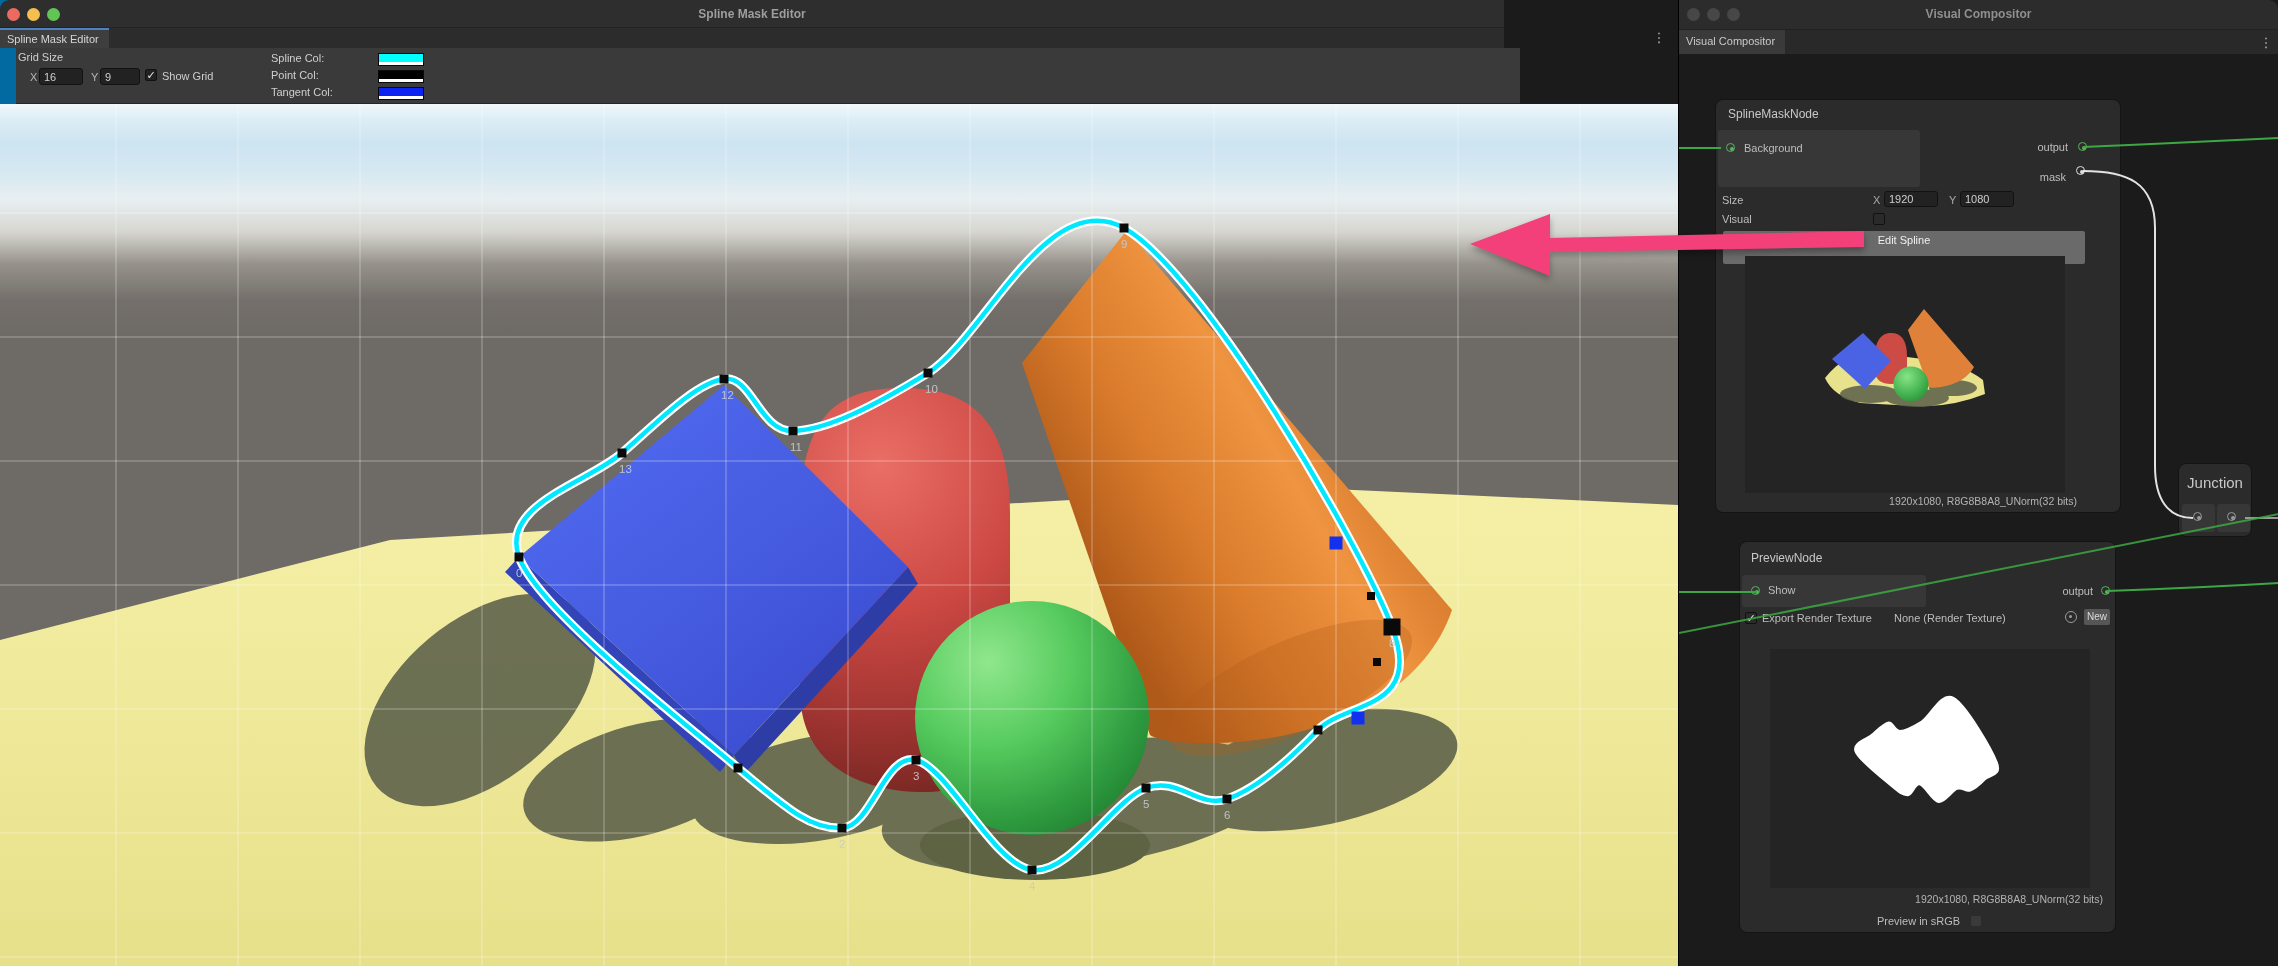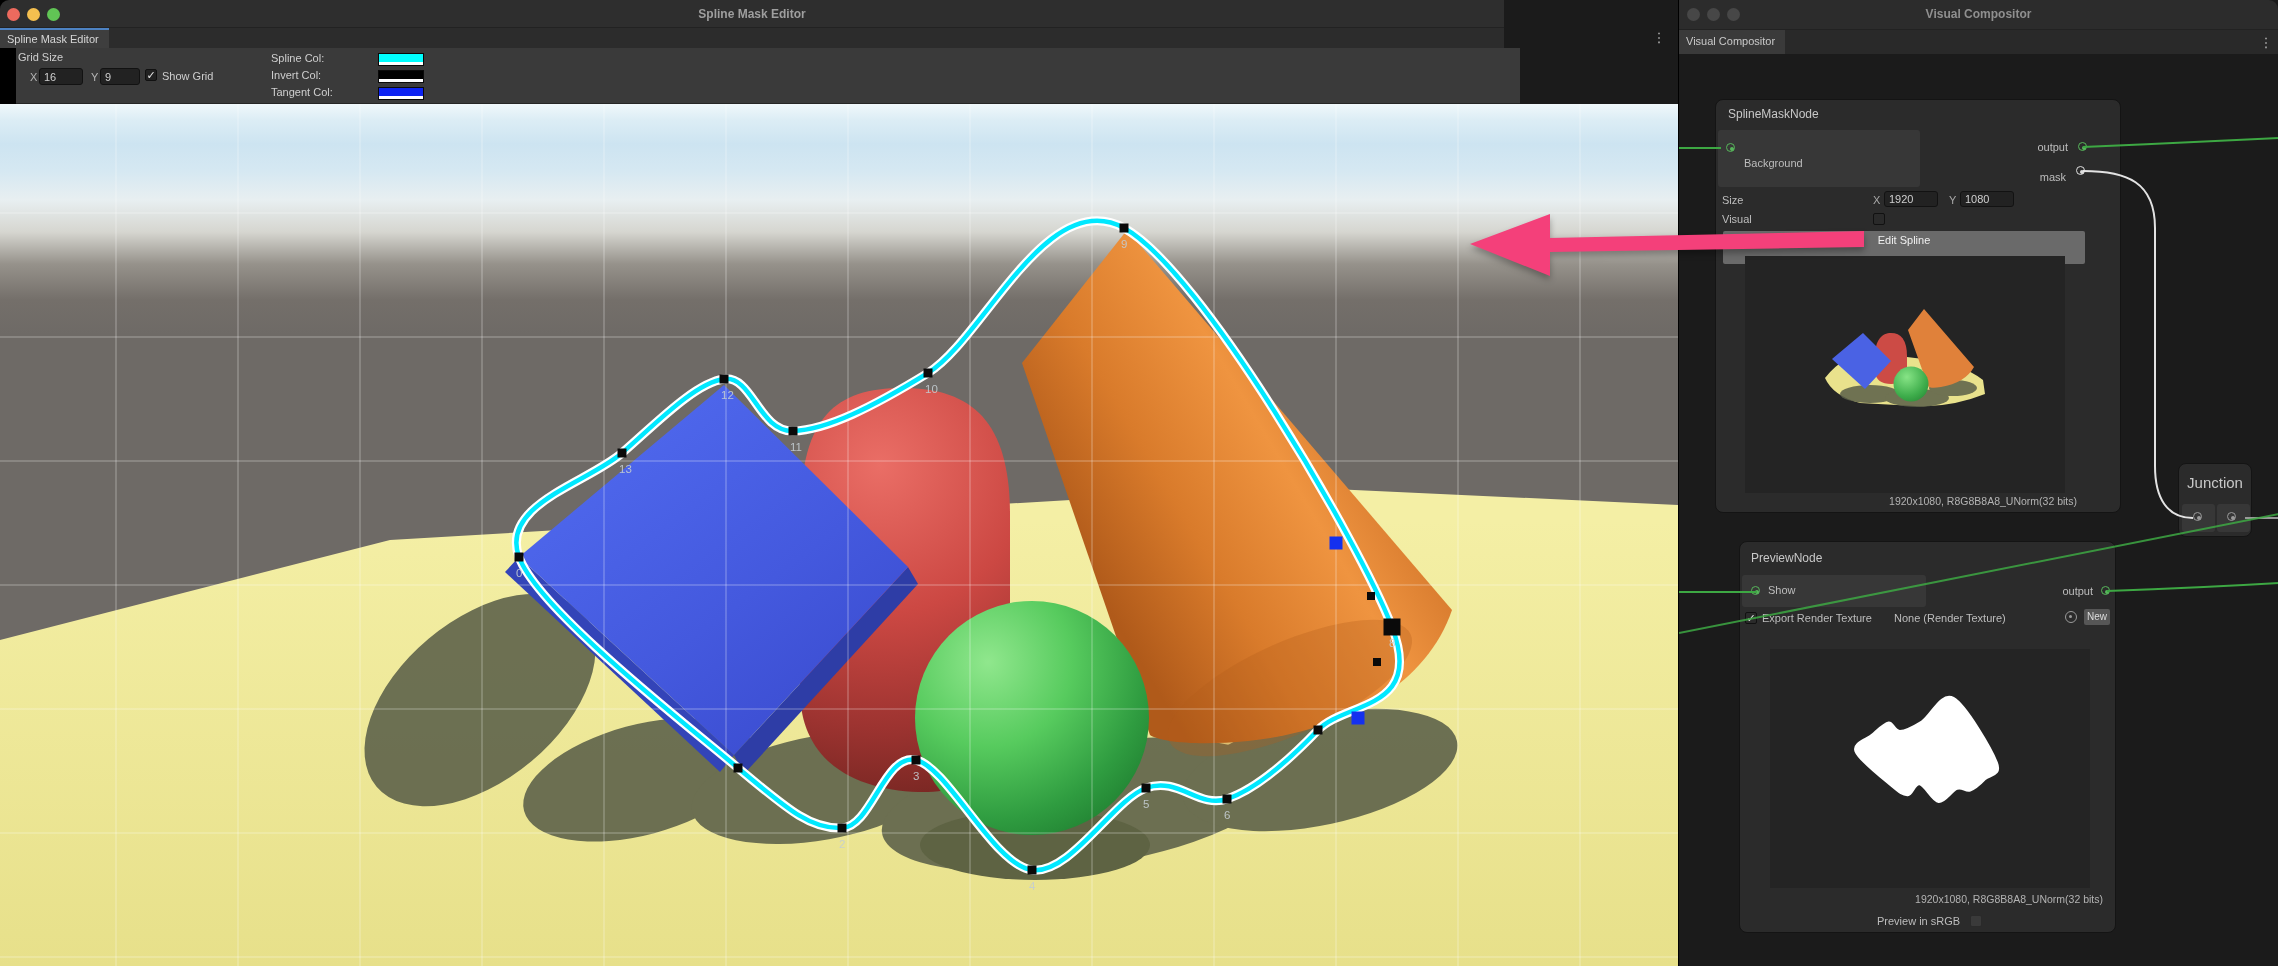--- a/index.html
+++ b/index.html
@@ -1,21 +1,21 @@
 <!DOCTYPE html>
 <html><head>
 <meta charset="utf-8">
 <style>
   * { margin:0; padding:0; box-sizing:border-box; }
   html,body { width:2278px; height:966px; overflow:hidden; background:#1b1b1b;
               font-family:"Liberation Sans", sans-serif; color:#c8c8c8; }
   .abs { position:absolute; }
 
   
-  #left-window { position:absolute; left:0; top:0; width:1504px; height:966px; background:#000000; }
+  #left-window { position:absolute; left:0; top:0; width:1504px; height:966px; background:#0369a1; }
   .lw-titlebar { position:absolute; left:0; top:0; width:100%; height:28px; background:#2e2e2e;
                  border-radius:9px 0 0 0; border-bottom:1px solid #222; }
   .traffic { position:absolute; top:8px; width:13px; height:13px; border-radius:50%; }
   .t-red{ left:7px;  background:#ed6a5e; }
   .t-yel{ left:27px; background:#f4bf4f; }
   .t-grn{ left:47px; background:#61c555; }
   .t-dim{ background:#474747 !important; }
   .win-title { position:absolute; left:0; right:0; top:7px; text-align:center;
                font-size:12px; font-weight:bold; color:#9e9e9e; }
   .tabbar { position:absolute; left:0; width:100%; height:20px; background:#2c2c2c; }
@@ -89,21 +89,21 @@
   </div>
   <div class="lw-toolbar">
     <span class="abs" style="left:2px; top:3px;">Grid Size</span>
     <span class="abs" style="left:14px; top:23px; color:#b5b5b5;">X</span>
     <input class="fld" style="left: 23px; top: 20px; width: 44px;" value="16">
     <span class="abs" style="left:75px; top:23px; color:#b5b5b5;">Y</span>
     <input class="fld" style="left: 84px; top: 20px; width: 40px;" value="9">
     <div class="chk" style="left:129px; top:21px;">✓</div>
     <span class="abs" style="left:146px; top:22px;">Show Grid</span>
     <span class="abs" style="left:255px; top:4px;">Spline Col:</span>
-    <span class="abs" style="left:255px; top:21px;">Invert Col:</span>
+    <span class="abs" style="left:255px; top:21px;">Point Col:</span>
     <span class="abs" style="left:255px; top:38px;">Tangent Col:</span>
     <div class="swatch" style="top: 5px; background: rgb(0, 255, 255);">
         <div class="bar"></div>
       </div>
     <div class="swatch" style="top: 22px; background: rgb(0, 0, 0);">
         <div class="bar"></div>
       </div>
     <div class="swatch" style="top: 39px; background: rgb(13, 35, 242);">
         <div class="bar"></div>
       </div>
@@ -241,21 +241,21 @@
     <div class="tab rw-tab">Visual Compositor</div>
     <div class="kebab" style="left:580px; top:5px;">⋮</div>
   </div>
 
   <div id="graph"></div>
 
   <div class="node" style="left:36px; top:99px; width:406px; height:414px;">
     <div class="node-title">SplineMaskNode</div>
     <div class="port-cell" style="left:2px; top:30px; width:202px; height:57px;">
       <div class="ring" style="left:8px; top:13px;"></div>
-      <div class="plabel" style="left:26px; top:27px;text-align:center;">Background</div>
+      <div class="plabel" style="left:26px; top:12px;text-align:center;">Background</div>
     </div>
     <div class="plabel" style="right:52px; top:41px;">output</div>
     <div class="ring" style="left:362px; top:42px;"></div>
     <div class="plabel" style="right:54px; top:71px;">mask</div>
     <div class="ring white" style="left:360px; top:66px;"></div>
 
     <div class="nrow-label" style="left:6px; top:94px;">Size</div>
     <div class="nrow-label" style="left:157px; top:94px; color:#a8a8a8;">X</div>
     <input class="fld" style="left: 168px; top: 91px; width: 54px; height: 16px;" value="1920">
     <div class="nrow-label" style="left:233px; top:94px; color:#a8a8a8;">Y</div>

